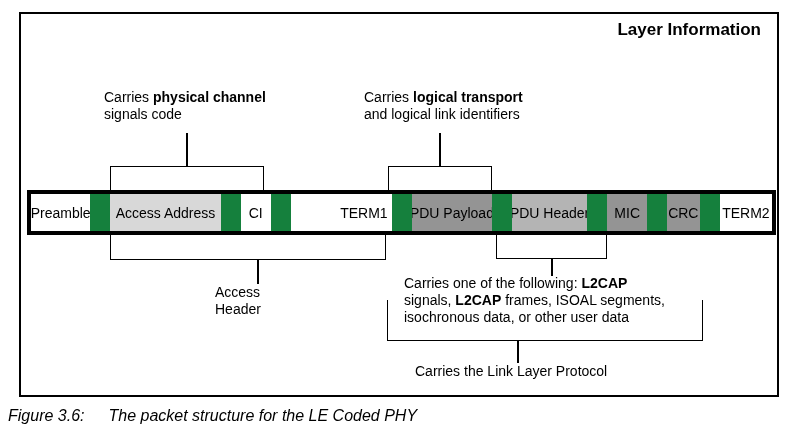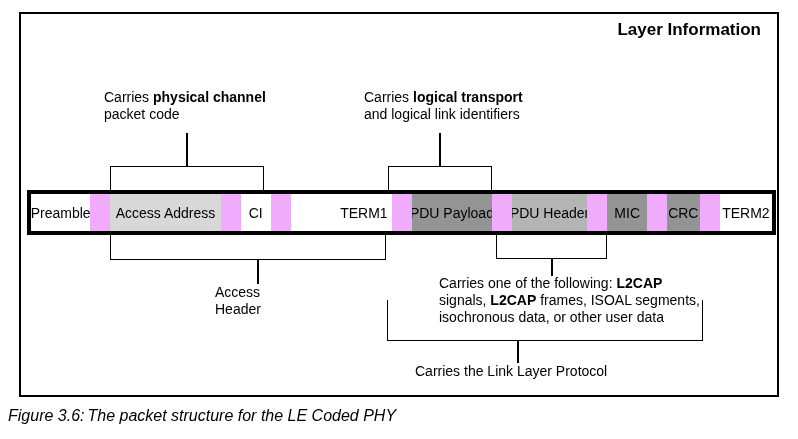--- a/index.html
+++ b/index.html
@@ -27,21 +27,21 @@
   .note{
     position:absolute;
     font-size:14px;
     line-height:17px;
     white-space:nowrap;
   }
   .packet-bar{
     position:absolute;
     left:27px;top:190px;width:749px;height:45px;
     box-sizing:border-box;
-    background:#f0abfc;
+    background:#15803d;
     border:4px solid #000;
     display:flex;
     gap:20px;
   }
   .packet-bar .seg{
     display:flex;align-items:center;justify-content:center;
     font-size:14px;
     white-space:nowrap;
     overflow:hidden;
   }
@@ -57,33 +57,33 @@
     border-right:1.5px solid #000;
   }
   .stem{position:absolute;width:1.5px;background:#000;}
   .center-note{text-align:left;white-space:nowrap;}
   .caption{
     position:absolute;
     left:8px;top:407px;
     font-size:16px;font-style:italic;
     white-space:nowrap;
   }
-  .caption .cap-label{margin-right:3px;text-align:center;}
+  .caption .cap-label{margin-right:24px;text-align:center;}
 </style>
 </head>
 <body>
 
 <div class="canvas">
 
   <div class="frame"></div>
   <div class="layer-title">Layer Information</div>
 
   <div class="note" style="left:104px;top:89px;">
       <div><span>Carries </span><span style="font-weight: bold;">physical channel</span></div>
-      <div><span>packet code</span></div>
+      <div><span>signals code</span></div>
     </div>
   <div class="stem" style="left:186px;top:133px;height:34px;"></div>
   <div class="brk brk-down" style="left:110px;top:166px;width:154px;height:24px;"></div>
 
   <div class="note" style="left:364px;top:89px;">
       <div><span>Carries </span><span style="font-weight: bold;">logical transport</span></div>
       <div><span>and </span><span style="font-weight: normal;">logical link</span><span> identifiers</span></div>
     </div>
   <div class="stem" style="left:439px;top:133px;height:34px;"></div>
   <div class="brk brk-down" style="left:388px;top:166px;width:104px;height:24px;"></div>
@@ -120,21 +120,21 @@
 
   <div class="brk brk-up" style="left:110px;top:235px;width:276px;height:25px;"></div>
   <div class="stem" style="left:257px;top:259px;height:25px;"></div>
   <div class="note center-note" style="left:215px;top:284px;width:86px;">
       <div><span>Access</span></div>
       <div><span>Header</span></div>
     </div>
 
   <div class="brk brk-up" style="left:496px;top:235px;width:111px;height:24px;"></div>
   <div class="stem" style="left:551px;top:258px;height:18px;"></div>
-  <div class="note" style="left:439px;top:275px;line-height:17px;">
+  <div class="note" style="left:404px;top:275px;line-height:17px;">
       <div><span>Carries one of the following: </span><span style="font-weight: bold;">L2CAP</span></div>
       <div><span>signals, </span><span style="font-weight: bold;">L2CAP</span><span> frames, ISOAL segments,</span></div>
       <div><span>isochronous data, or other user data</span></div>
     </div>
 
   <div class="brk brk-up" style="left:387px;top:300px;width:316px;height:41px;"></div>
   <div class="stem" style="left:517px;top:341px;height:22px;"></div>
   <div class="note" style="left:415px;top:363px;">Carries the Link Layer Protocol</div>
 
   <div class="caption">

